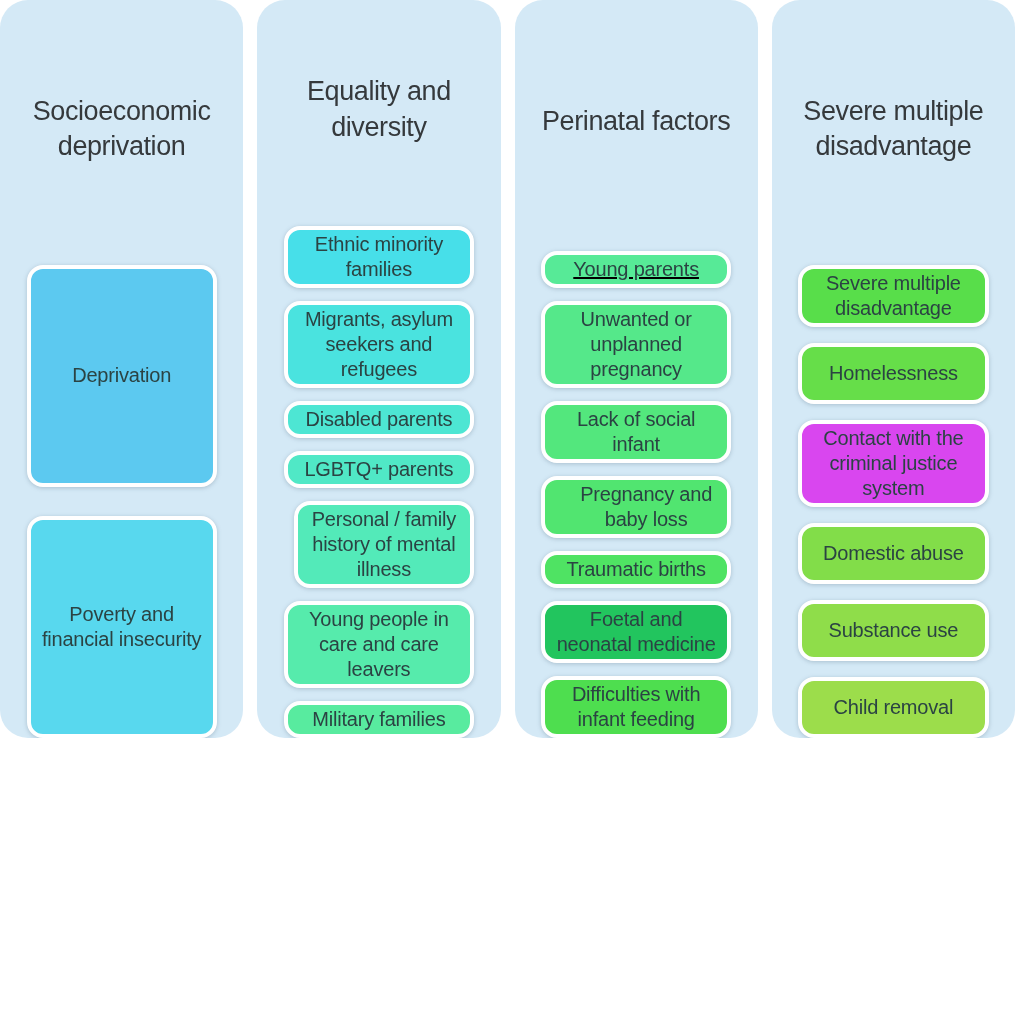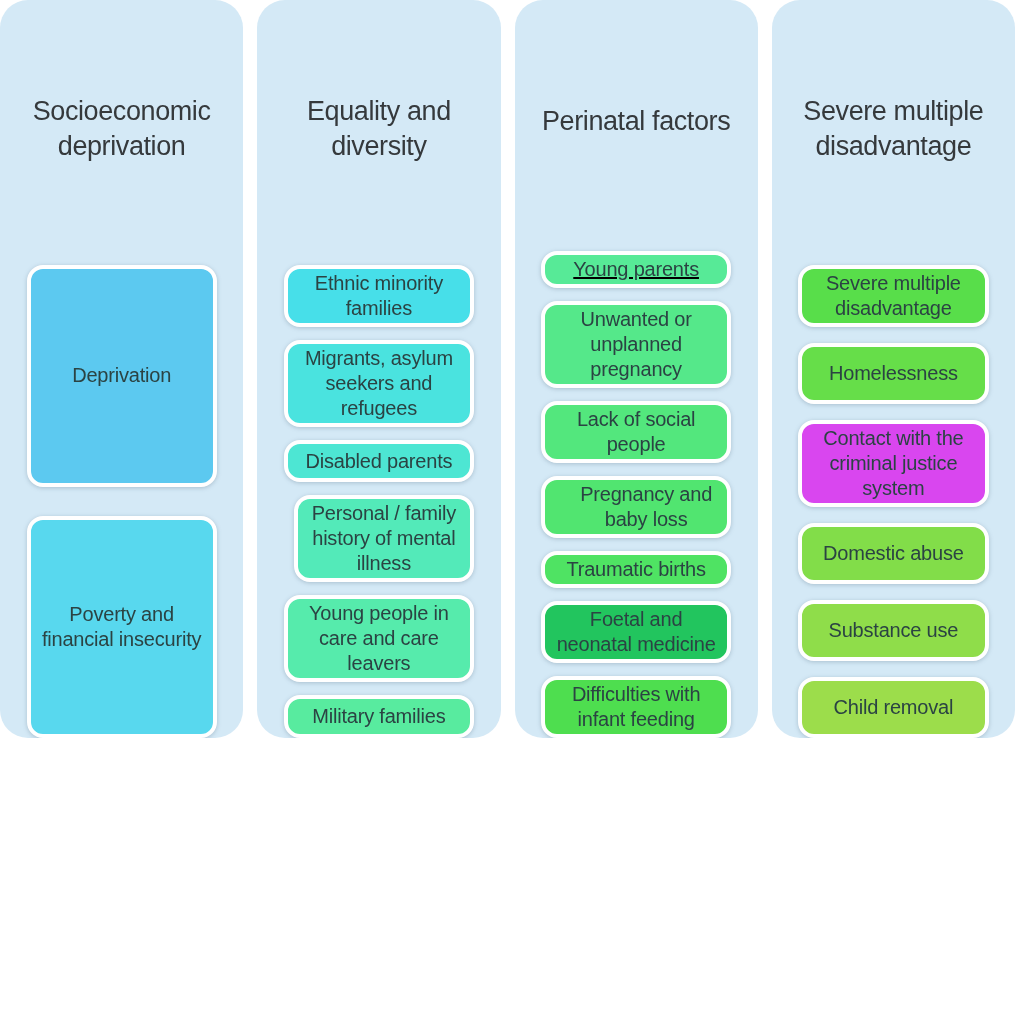--- a/index.html
+++ b/index.html
@@ -71,20 +71,23 @@
     <div class="card-list">
         <div class="card" style="background: rgb(71, 223, 233); border-color: rgb(255, 255, 255);">
     <span class="card-label">Ethnic minority families</span>
   </div>
         <div class="card" style="background: rgb(74, 227, 223); border-color: rgb(255, 255, 255);">
     <span class="card-label">Migrants, asylum seekers and refugees</span>
   </div>
         <div class="card" style="background: rgb(77, 230, 211); border-color: rgb(255, 255, 255);">
     <span class="card-label">Disabled parents</span>
   </div>
+        <div class="card" style="background: rgb(80, 232, 198); border-color: rgb(255, 255, 255);">
+    <span class="card-label">LGBTQ+ parents</span>
+  </div>
         <div class="card" style="background: rgb(83, 234, 185); border-color: rgb(255, 255, 255); margin-left: 10px;">
     <span class="card-label">Personal / family history of mental illness</span>
   </div>
         <div class="card" style="background: rgb(86, 235, 172); border-color: rgb(255, 255, 255);">
     <span class="card-label">Young people in care and care leavers</span>
   </div>
         <div class="card" style="background: rgb(88, 235, 159); border-color: rgb(255, 255, 255);">
     <span class="card-label">Military families</span>
   </div>
       </div>
@@ -92,21 +95,21 @@
     <section class="column col-2" style="background: rgb(212, 233, 246);">
     <h2 class="column-title">Perinatal factors</h2>
     <div class="card-list">
         <div class="card" style="background: rgb(87, 234, 151); border-color: rgb(255, 255, 255); text-decoration: underline;">
     <span class="card-label">Young parents</span>
   </div>
         <div class="card" style="background: rgb(85, 232, 138); border-color: rgb(255, 255, 255);">
     <span class="card-label">Unwanted or unplanned pregnancy</span>
   </div>
         <div class="card" style="background: rgb(83, 231, 125); border-color: rgb(255, 255, 255);">
-    <span class="card-label">Lack of social people</span>
+    <span class="card-label">Lack of social infant</span>
   </div>
         <div class="card" style="background: rgb(81, 229, 112); border-color: rgb(255, 255, 255); padding-left: 28px;">
     <span class="card-label">Pregnancy and baby loss</span>
   </div>
         <div class="card" style="background: rgb(79, 227, 99); border-color: rgb(255, 255, 255);">
     <span class="card-label">Traumatic births</span>
   </div>
         <div class="card" style="background: #22c55e; border-color: rgb(255, 255, 255);">
     <span class="card-label">Foetal and neonatal medicine</span>
   </div>

